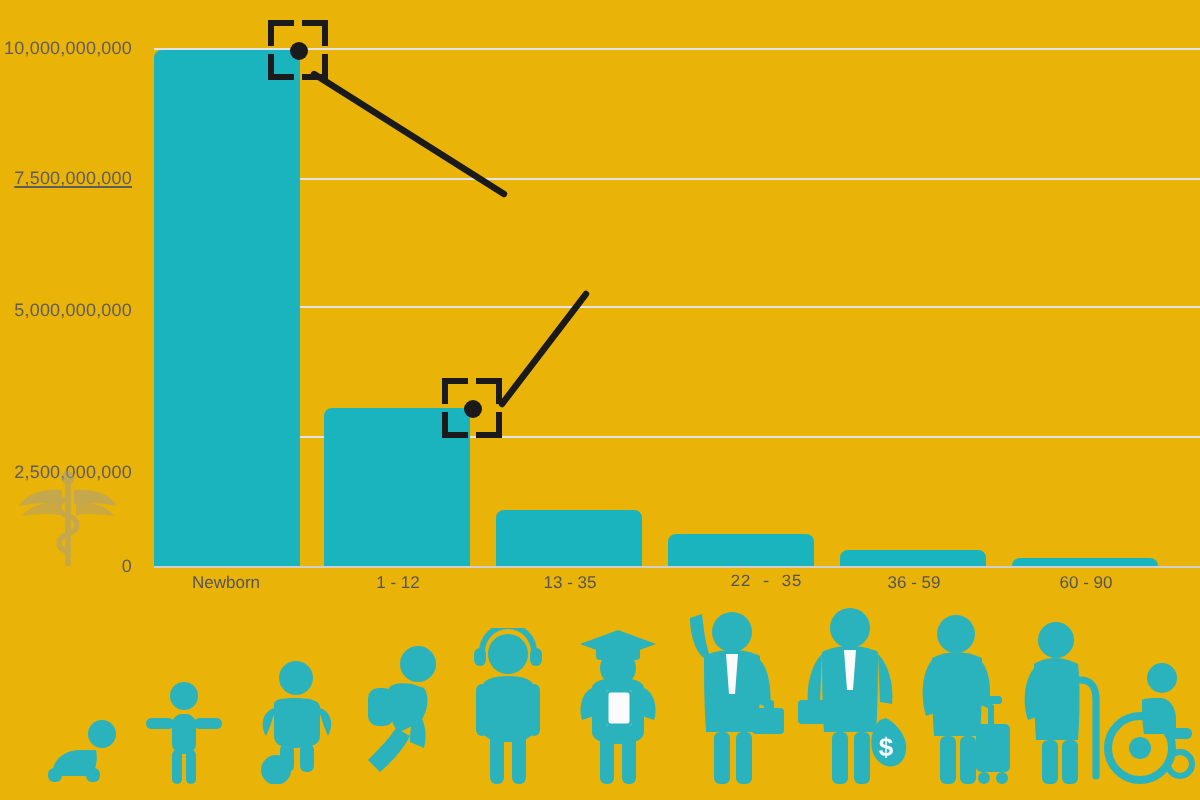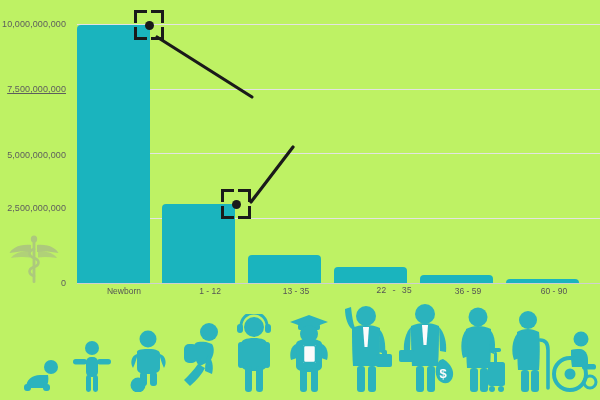--- a/index.html
+++ b/index.html
@@ -1,37 +1,37 @@
 <!DOCTYPE html>
 <html><head>
 <meta charset="utf-8">
 <style>
   html,body{margin:0;padding:0;}
   body{
     width:600px;height:400px;overflow:hidden;
     background:#fbfbfb;
     font-family:"Liberation Sans", sans-serif;
   }
-  #app{position:relative;width:600px;height:400px;background:#bef264;}
+  #app{position:relative;width:600px;height:400px;background:#eab308;}
 
   
   #chart{position:absolute;left:0;top:0;width:600px;height:300px;}
 
   .gridline{position:absolute;left:77px;right:0;height:1px;background:#e3e3e3;}
   .gridline.axis{background:#d0cfcf;}
 
   .ytick{
     position:absolute;right:534px;width:auto;white-space:nowrap;
     font-size:9px;color:#5d5d5d;letter-spacing:.1px;
     transform:translateY(-50%);
   }
 
   .xtick{
     position:absolute;top:286px;font-size:8.5px;color:#555;
-    text-align:center;white-space:nowrap;transform:translateX(-50%);margin-left:11px;
+    text-align:center;white-space:nowrap;transform:translateX(-50%);
   }
 
   .bar{
     position:absolute;bottom:17px;
     background:#1ab4be;
     border-radius:4px 4px 0 0;
   }
 
   
   #caduceus{position:absolute;left:8px;top:232px;width:52px;height:54px;opacity:.55;}
@@ -63,21 +63,21 @@
 
     <div class="gridline" style="top:24px;"></div>
     <div class="gridline" style="top:89px;"></div>
     <div class="gridline" style="top:153px;"></div>
     <div class="gridline" style="top:218px;"></div>
     <div class="gridline axis" style="top:283px;"></div>
 
     <div class="ytick" style="top:24px;">10,000,000,000</div>
     <div class="ytick" style="top:89px;text-decoration:underline;">7,500,000,000</div>
     <div class="ytick" style="top:155px;">5,000,000,000</div>
-    <div class="ytick" style="top:208px;margin-left:30px;">2,500,000,000</div>
+    <div class="ytick" style="top:236px;margin-left:30px;">2,500,000,000</div>
     <div class="ytick" style="top:283px;">0</div>
 
     <svg id="caduceus" viewBox="0 0 52 54">
       <g fill="#9a9a9a" opacity=".85">
         <ellipse cx="26" cy="7" rx="3.2" ry="3.6"></ellipse>
         <rect x="24.6" y="9" width="2.8" height="42" rx="1.3"></rect>
         <path d="M23 13 C10 12 4 17 1.5 21 C9 19.5 17 19 23 20 Z"></path>
         <path d="M29 13 C42 12 48 17 50.5 21 C43 19.5 35 19 29 20 Z"></path>
         <path d="M22 19 C10 19 5 23 3 26 C10 25 17 24.6 22 25.6 Z" opacity=".8"></path>
         <path d="M30 19 C42 19 47 23 49 26 C42 25 35 24.6 30 25.6 Z" opacity=".8"></path>

